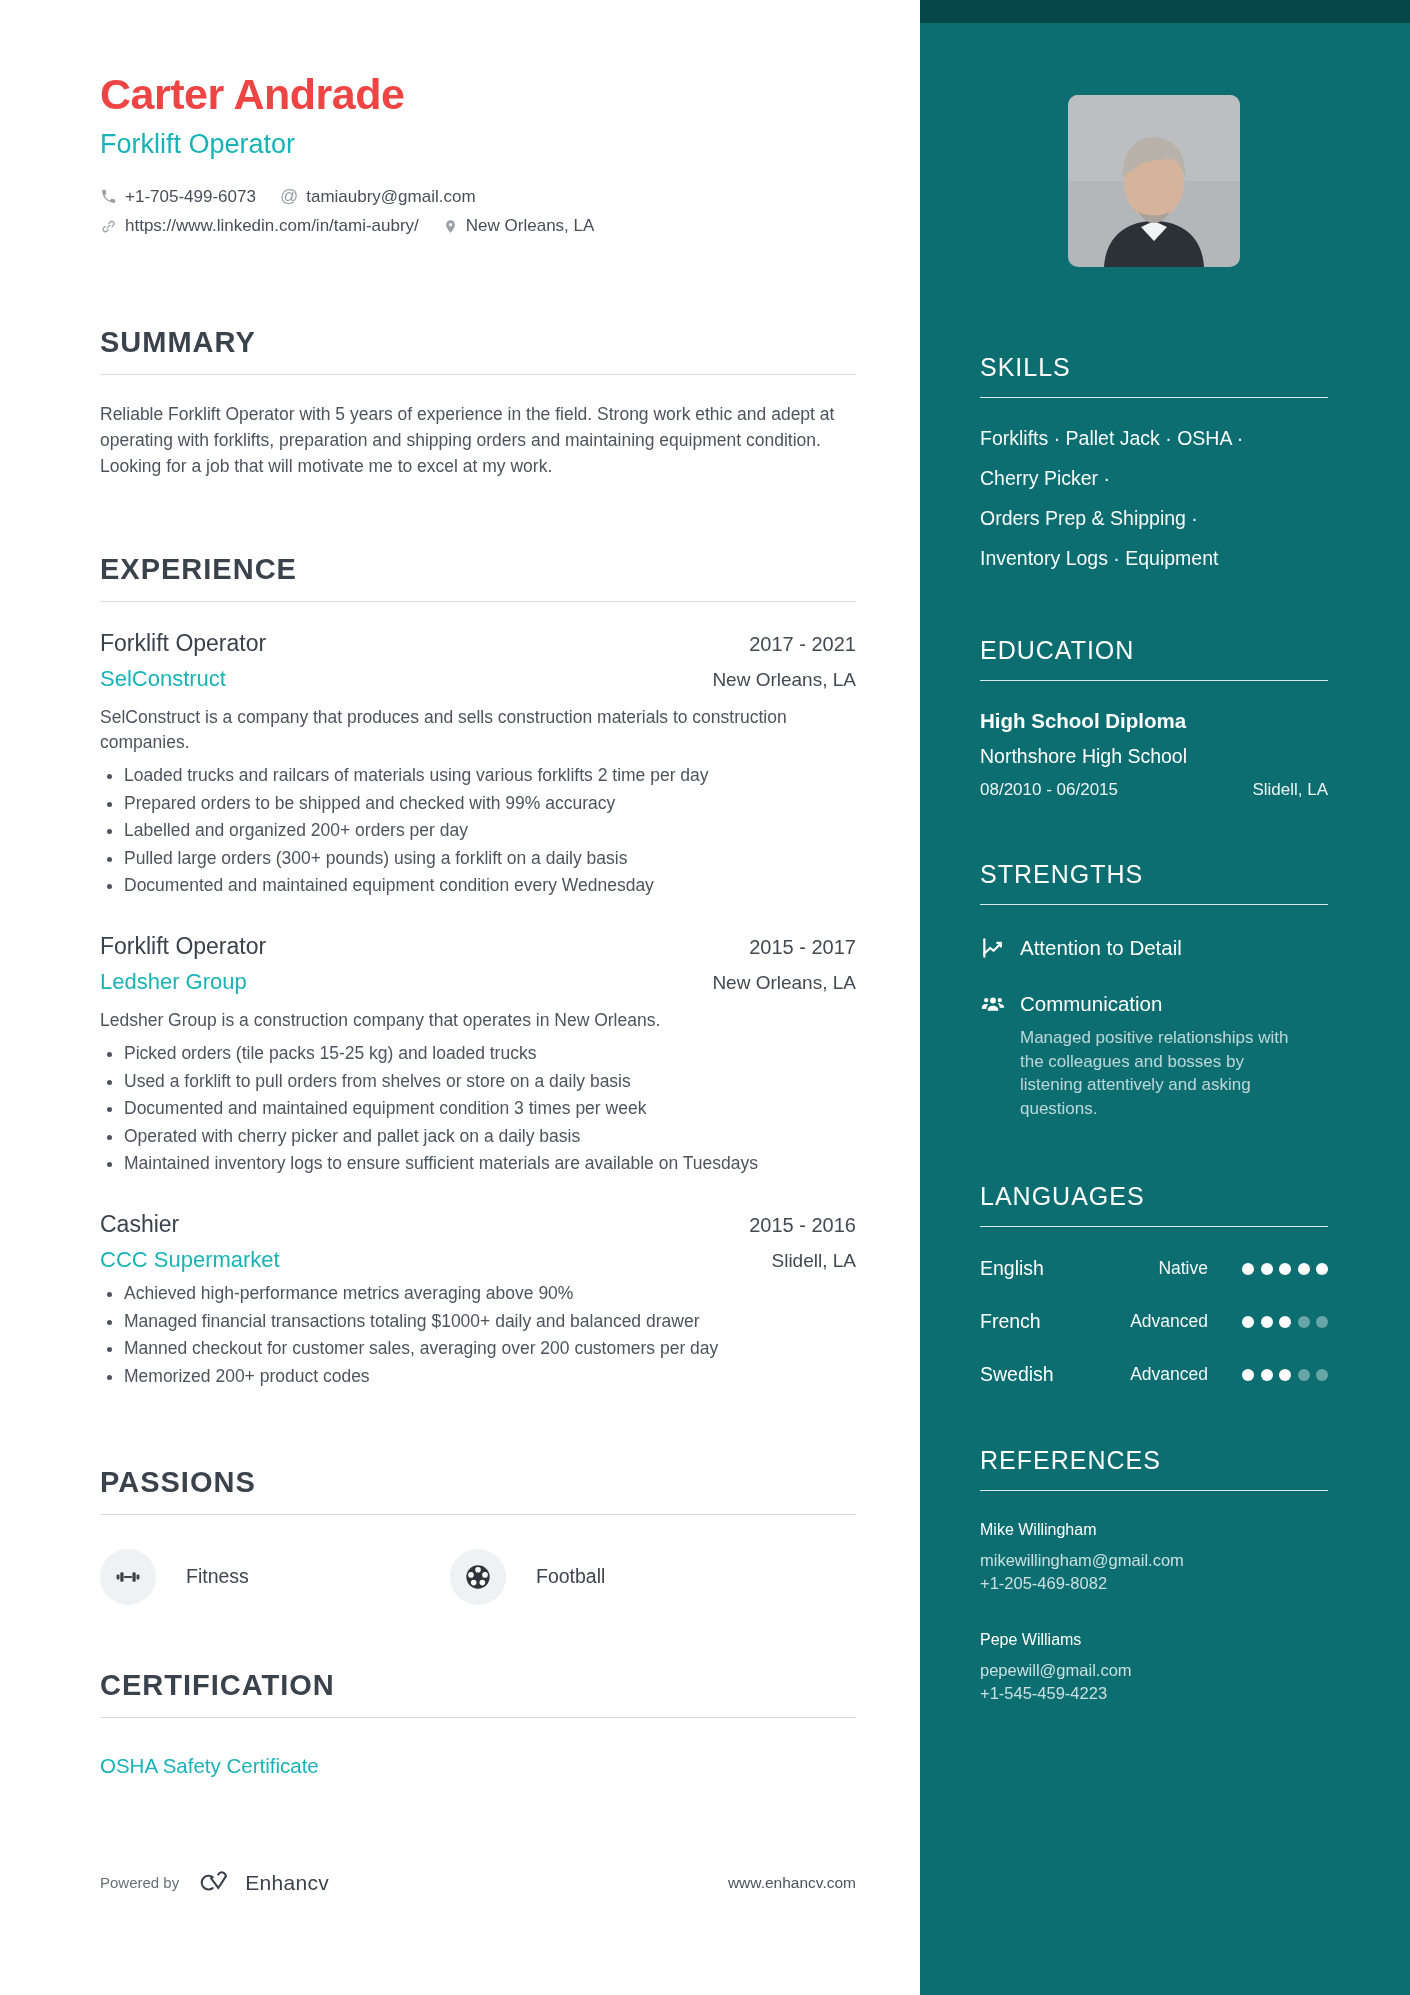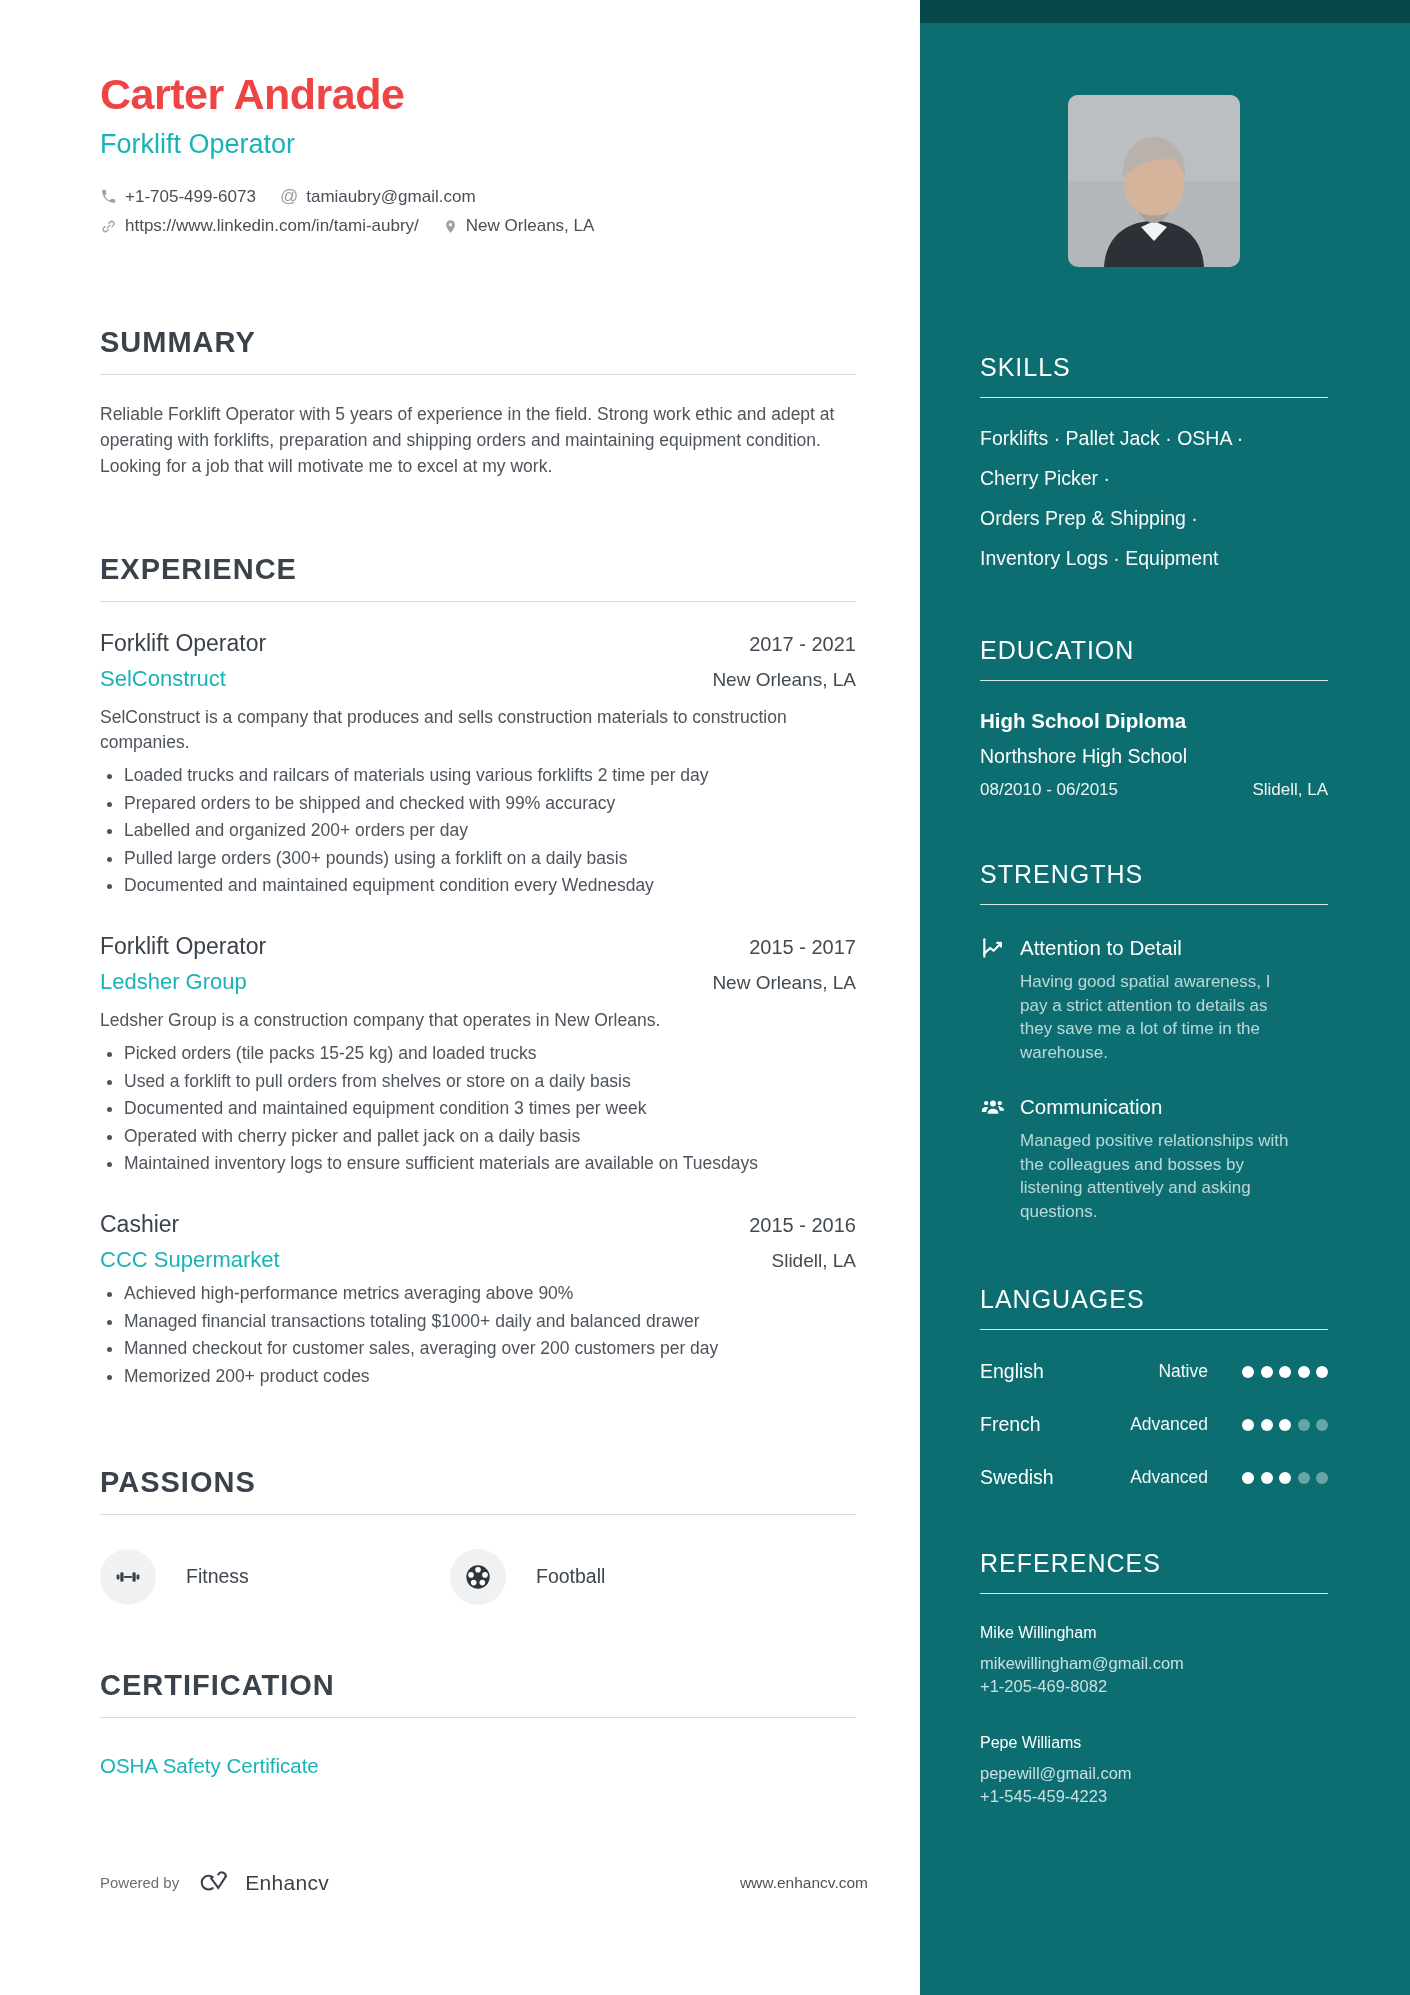--- a/index.html
+++ b/index.html
@@ -41,21 +41,21 @@
 
   .passions-h{margin-top:78px;}
   .passions-row{margin-top:34px; display:grid; grid-template-columns:1fr 1fr; max-width:700px;}
   .passion{display:flex; align-items:center; gap:30px;}
   .passion-circle{width:56px; height:56px; border-radius:50%; background:#eff1f2; display:flex; align-items:center; justify-content:center;}
   .passion-label{font-size:19.5px; color:#3f464d;}
 
   .cert-h{margin-top:64px;}
   .cert-name{margin-top:36px; font-size:20.5px; color:var(--accent);}
 
-  .footer{position:absolute; left:100px; right:52px; bottom:100px; display:flex; justify-content:space-between; align-items:center;}
+  .footer{position:absolute; left:100px; right:64px; bottom:100px; display:flex; justify-content:space-between; align-items:center;}
   .powered{display:flex; align-items:center; gap:16px;}
   .powered-label{font-size:15px; color:#686f75;}
   .brand-wrap{display:flex; align-items:center; gap:10px;}
   .brand-name{font-size:21px; color:#3b424a; font-weight:500; letter-spacing:.3px;}
   .site-url{font-size:15.5px; color:#4d545c; text-decoration:none;}
 
   
   .sidebar{width:490px; background:var(--sidebar-bg); color:#fff; padding:0 82px 0 60px; position:relative;}
   .band{position:absolute; top:0; left:0; right:0; height:23px; background:var(--sidebar-band);}
   .photo{width:172px; height:172px; margin:95px auto 0; border-radius:10px; overflow:hidden; display:block;}
@@ -282,21 +282,20 @@
 
     <div class="strength">
       <div class="strength-head">
         <svg width="26" height="26" viewBox="0 0 24 24" fill="none" stroke="#fff" stroke-width="2" stroke-linecap="round" stroke-linejoin="round">
           <path d="M4 4v16"></path>
           <path d="M4 17l5.5-5 3 2.5L19 8"></path>
           <path d="M15.8 7.2h3.5v3.5"></path>
         </svg>
         <span class="strength-title">Attention to Detail</span>
       </div>
-      <p class="strength-text">Having good spatial awareness, I pay a strict attention to details as they save me a lot of time in the warehouse.</p>
     </div>
 
     <div class="strength">
       <div class="strength-head">
         <svg width="26" height="26" viewBox="0 0 24 24" fill="#fff">
           <circle cx="12" cy="8.8" r="2.7"></circle>
           <path d="M7.1 17.6c0-2.5 2.2-4.1 4.9-4.1s4.9 1.6 4.9 4.1v.6H7.1z"></path>
           <circle cx="5.7" cy="8.4" r="2"></circle>
           <path d="M1.7 15.4c0-2 1.7-3.3 3.9-3.3.8 0 1.5.2 2.1.5-1.2 1-1.9 2.3-1.9 3.9H1.7z"></path>
           <circle cx="18.3" cy="8.4" r="2"></circle>

